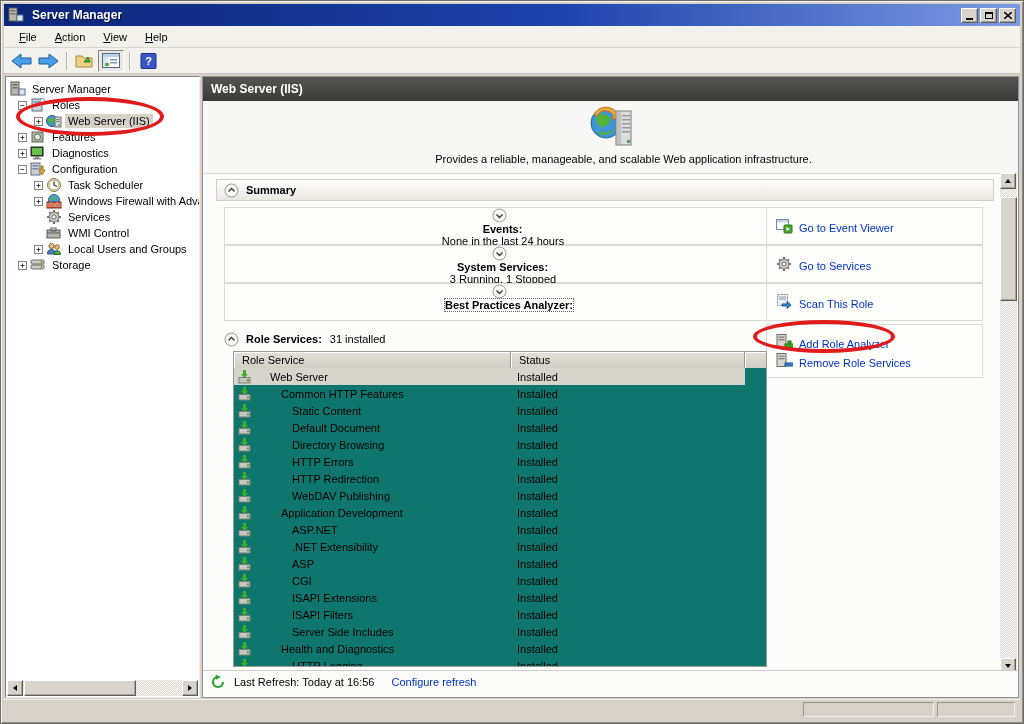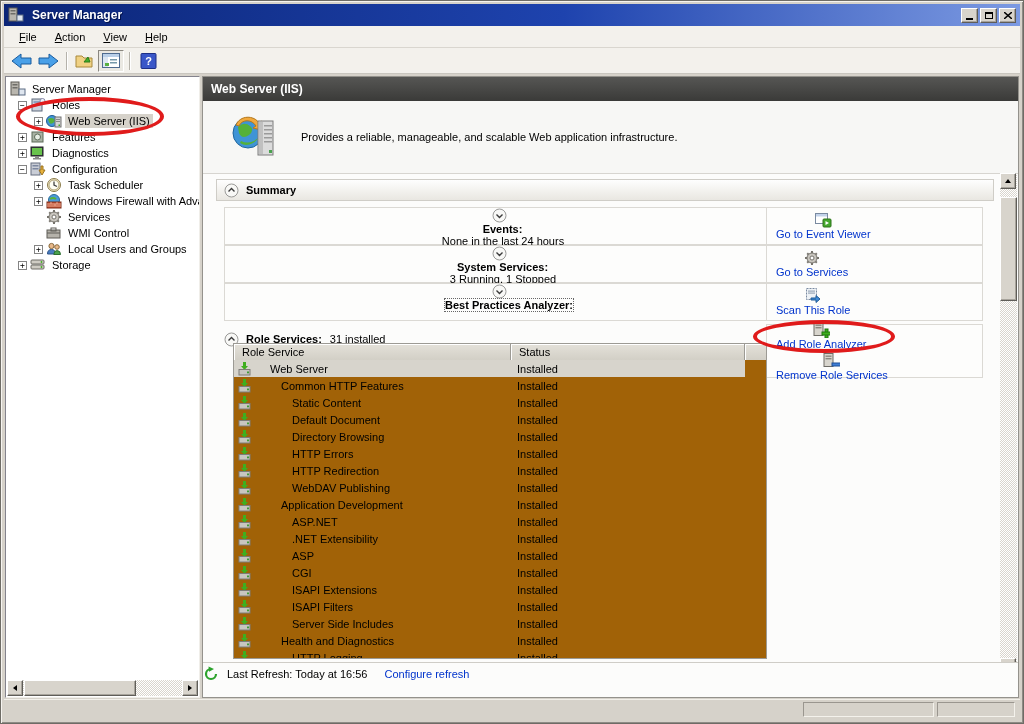--- a/index.html
+++ b/index.html
@@ -57,61 +57,61 @@
   .tri-left { width:0; height:0; border-top:3.5px solid transparent; border-bottom:3.5px solid transparent; border-right:4px solid #000; }
   .tri-right{ width:0; height:0; border-top:3.5px solid transparent; border-bottom:3.5px solid transparent; border-left:4px solid #000; }
   .tri-up   { width:0; height:0; border-left:3.5px solid transparent; border-right:3.5px solid transparent; border-bottom:4px solid #000; }
   .tri-down { width:0; height:0; border-left:3.5px solid transparent; border-right:3.5px solid transparent; border-top:4px solid #000; }
   
   .main-panel { position:absolute; left:201px; top:75px; width:817px; height:622px;
     background:#fcfcfb; border:1px solid #94928c; overflow:hidden; }
   .main-header { height:24px; background:linear-gradient(#565654,#3a3a38); color:#fff;
     font-weight:bold; font-size:12px; display:flex; align-items:center; padding-left:8px; }
   .desc { position:absolute; left:0; top:24px; right:0; height:73px; background:#f7f7f5;
-    border-bottom:1px solid #d7d5d0; display:flex; align-items:center; padding-left:27px; }
+    border-bottom:1px solid #d7d5d0; display:flex; align-items:center; padding-left:7px;flex-direction:column; }
   .iis-icon { width:52px; height:52px; flex:none; }
   .desc-text { margin-left:19px; }
   .summary-bar { position:absolute; left:13px; top:102px; width:778px; height:22px;
     background:linear-gradient(#fefefe,#e9e7e1); border:1px solid #cfcdc7;
     display:flex; align-items:center; padding-left:7px; }
   .summary-title { font-weight:bold; margin-left:7px; }
   .chev { width:15px; height:15px; display:inline-flex; flex:none; }
   .sum-left { position:absolute; left:21px; width:543px; height:38px; background:#fdfdfc;
     border:1px solid #dbd9d4; display:flex; align-items:center; padding-left:7px;flex-direction:column; }
   .sl0{top:130px} .sl1{top:168px} .sl2{top:206px}
   .b { font-weight:bold; margin-left:7px; white-space:nowrap; }
   .v { margin-left:8px; white-space:nowrap; }
   .focus-box { outline:1px dotted #666;margin-left:20px; }
   .sum-right { position:absolute; left:563px; width:217px; height:38px; background:#fdfdfc;
     border:1px solid #dbd9d4; display:flex; align-items:center; padding-left:9px; }
   .sr0{top:130px}.sr1{top:168px}.sr2{top:206px}
   .sr3 { top:247px; height:54px; flex-direction:column; align-items:flex-start; justify-content:center; gap:3px; }
-  .lnk { display:inline-flex; align-items:center; color:var(--link,#0033cc); cursor:pointer; white-space:nowrap;flex-direction:column; }
+  .lnk { display:inline-flex; align-items:flex-end; gap:6px; color:var(--link,#0033cc); cursor:pointer; white-space:nowrap; }
   .licon { width:17px; height:16px; display:inline-flex; flex:none; }
   .rs-heading { position:absolute; left:21px; top:252px; height:20px; display:flex; align-items:center; }
   
-  .rs-table { position:absolute; left:30px; top:266px; width:534px; height:316px;
-    border:1px solid #9c9a94; background:#a16207; overflow:hidden; }
+  .rs-table { position:absolute; left:30px; top:274px; width:534px; height:316px;
+    border:1px solid #9c9a94; background:#0f766e; overflow:hidden; }
   .rs-head { height:16px; display:flex; }
   .rs-th { background:linear-gradient(#e4e1d9,#d2cfc6); border-right:1px solid #9c9a94;
     box-shadow:inset 1px 1px 0 #fff; padding-left:8px; display:flex; align-items:center; }
   .th1{width:277px;} .th2{width:234px;} .th3{flex:1; border-right:none;}
   .rs-row { height:17px; display:flex; align-items:center; width:511px; }
   .rs-row.sel { background:var(--selrow,#d7d4cc); }
   .rs-icon { width:13px; margin-left:4px; flex:none; display:flex; }
   .rs-name { width:260px; overflow:hidden; white-space:nowrap; }
   .rs-status { padding-left:6px; white-space:nowrap; }
   
   .vsb { position:absolute; left:797px; top:96px; width:17px; height:501px; }
   .vsb .up{top:0; left:0;} .vsb .down{bottom:0; left:0;}
   .sb-thumb-v { position:absolute; left:0; top:24px; width:17px; height:104px; background:#d8d4cc;
     border:1px solid; border-color:#fff #5f5d58 #5f5d58 #fff; box-shadow:inset -1px -1px 0 #a7a39b; }
   
-  .refresh-band { position:absolute; left:0; right:0; bottom:12px; height:23px; background:#fcfcfb;
-    border-top:1px solid #cfcdc7; display:flex; align-items:center; gap:7px; }
+  .refresh-band { position:absolute; left:0; right:0; bottom:4px; height:23px; background:#fcfcfb;
+    border-top:1px solid #cfcdc7; display:flex; align-items:center; padding-left:7px; gap:7px; }
   .lnk-text { color:var(--link,#0033cc); margin-left:10px; cursor:pointer; }
   .statusbar { position:absolute; left:3px; right:3px; bottom:3px; height:21px; background:#d6d2ca;
     box-shadow:inset 0 1px 0 #f2f0ea; }
   .pane { position:absolute; top:3px; height:15px; border:1px solid; border-color:#9a968f #f4f2ec #f4f2ec #9a968f; }
   .p1 { left:799px; width:131px; } .p2 { left:933px; width:78px; }
   
   .annot { position:absolute; border:4px solid var(--annot,#e01b1b); border-radius:50%;
     pointer-events:none; z-index:50; }
   .annot-tree { left:15px; top:96px; width:148px; height:39px; }
   .annot-add  { left:752px; top:319px; width:142px; height:33px; }

